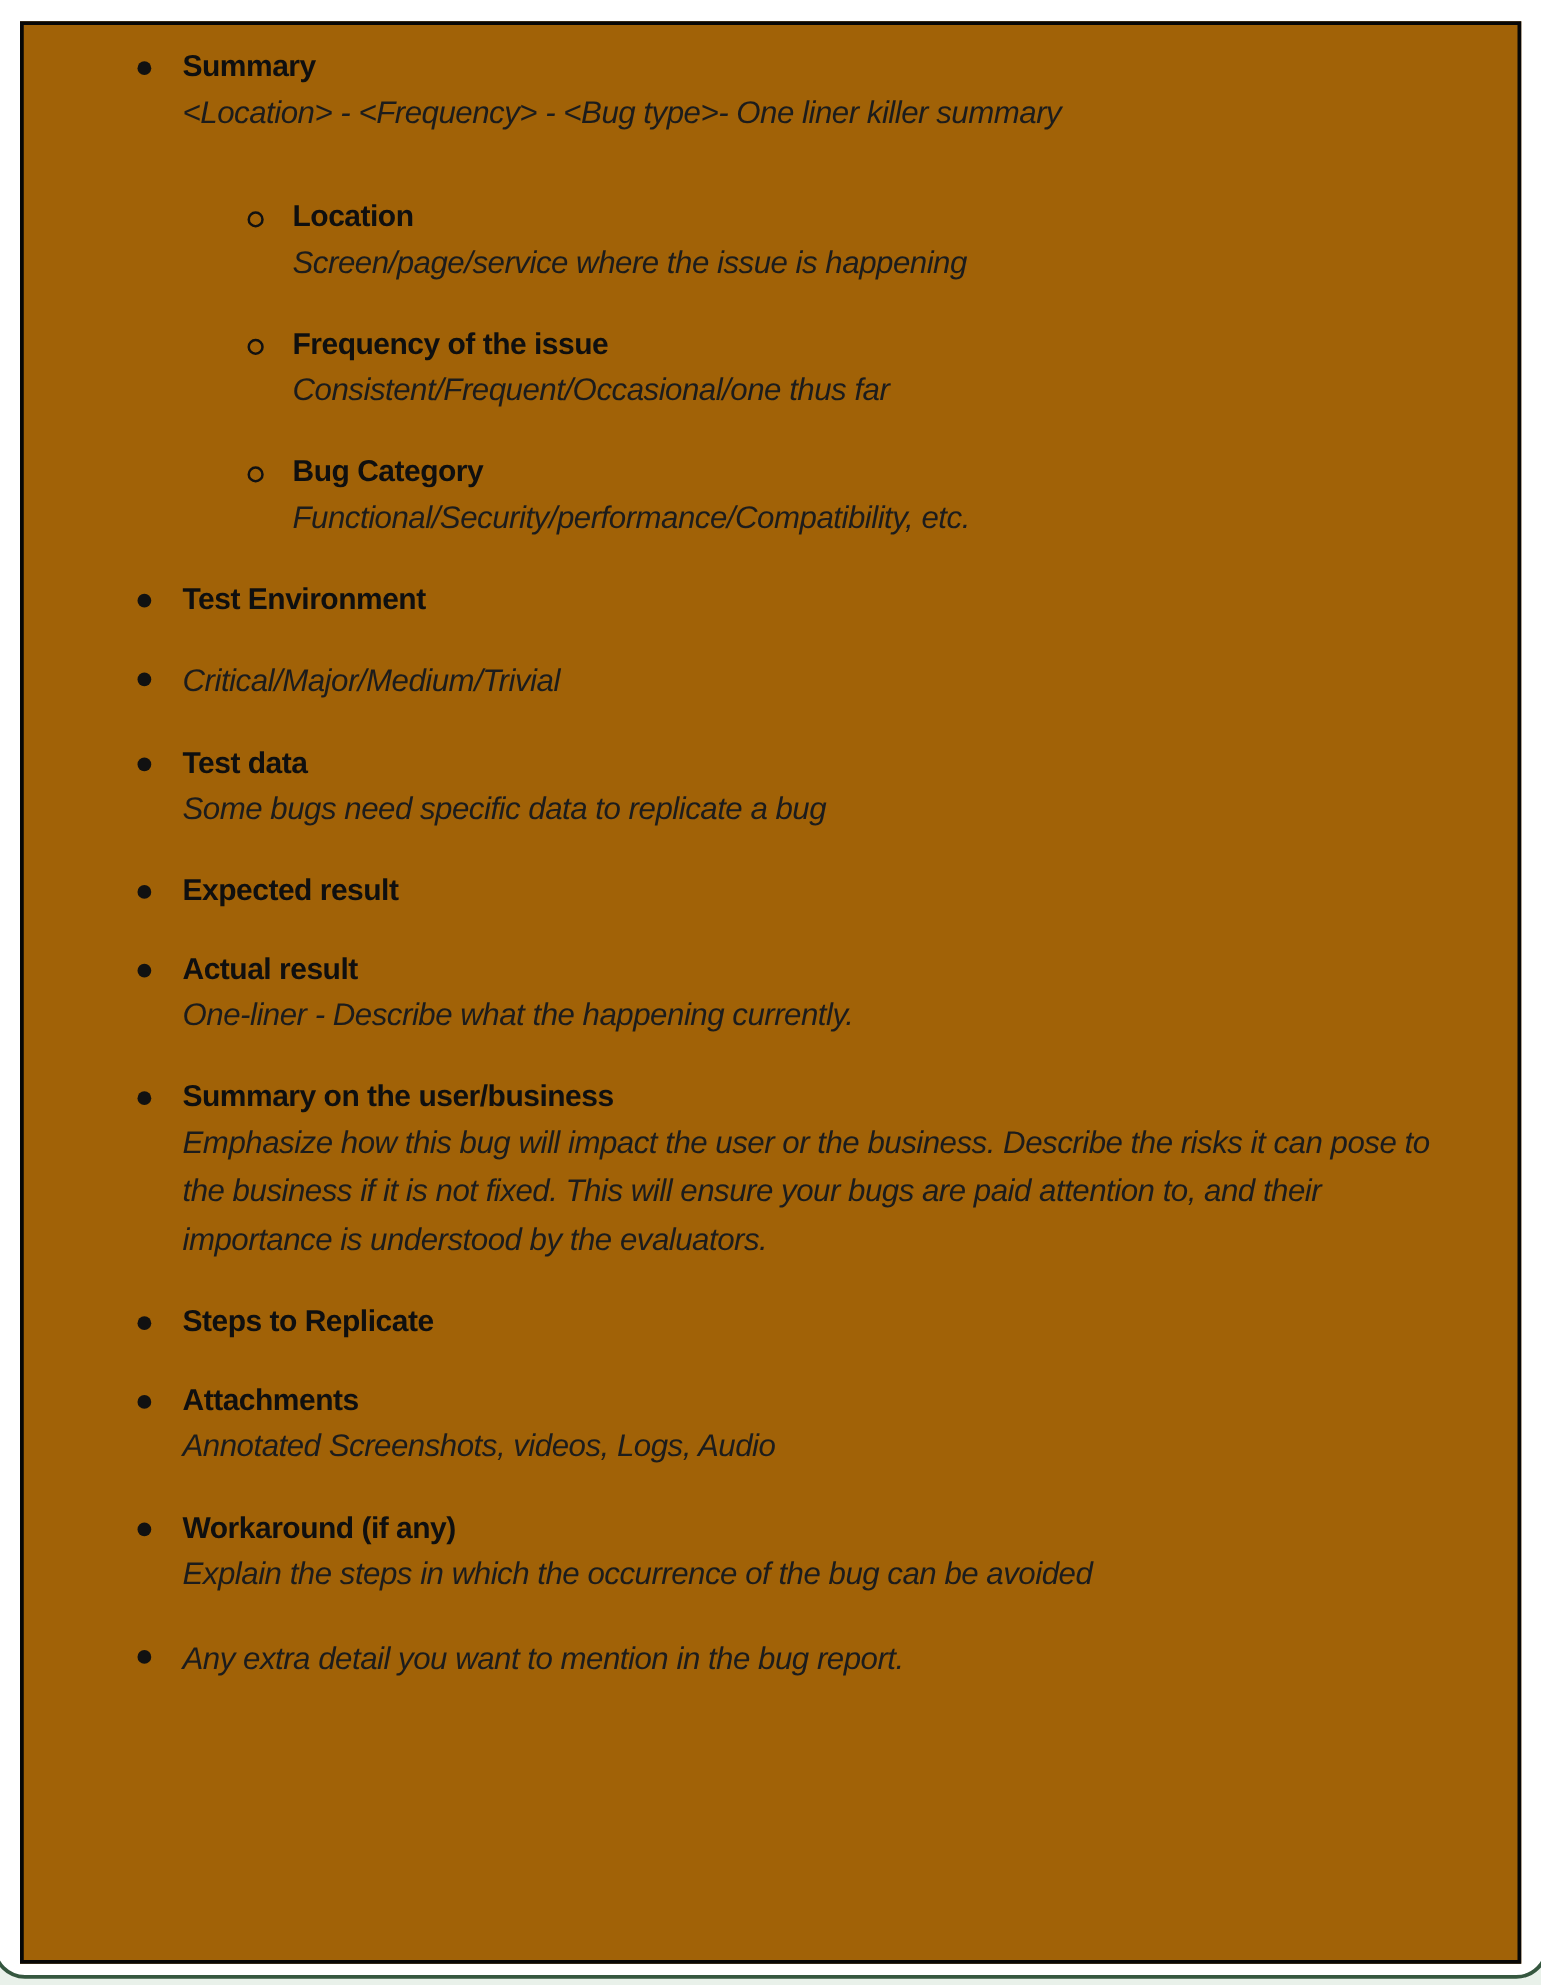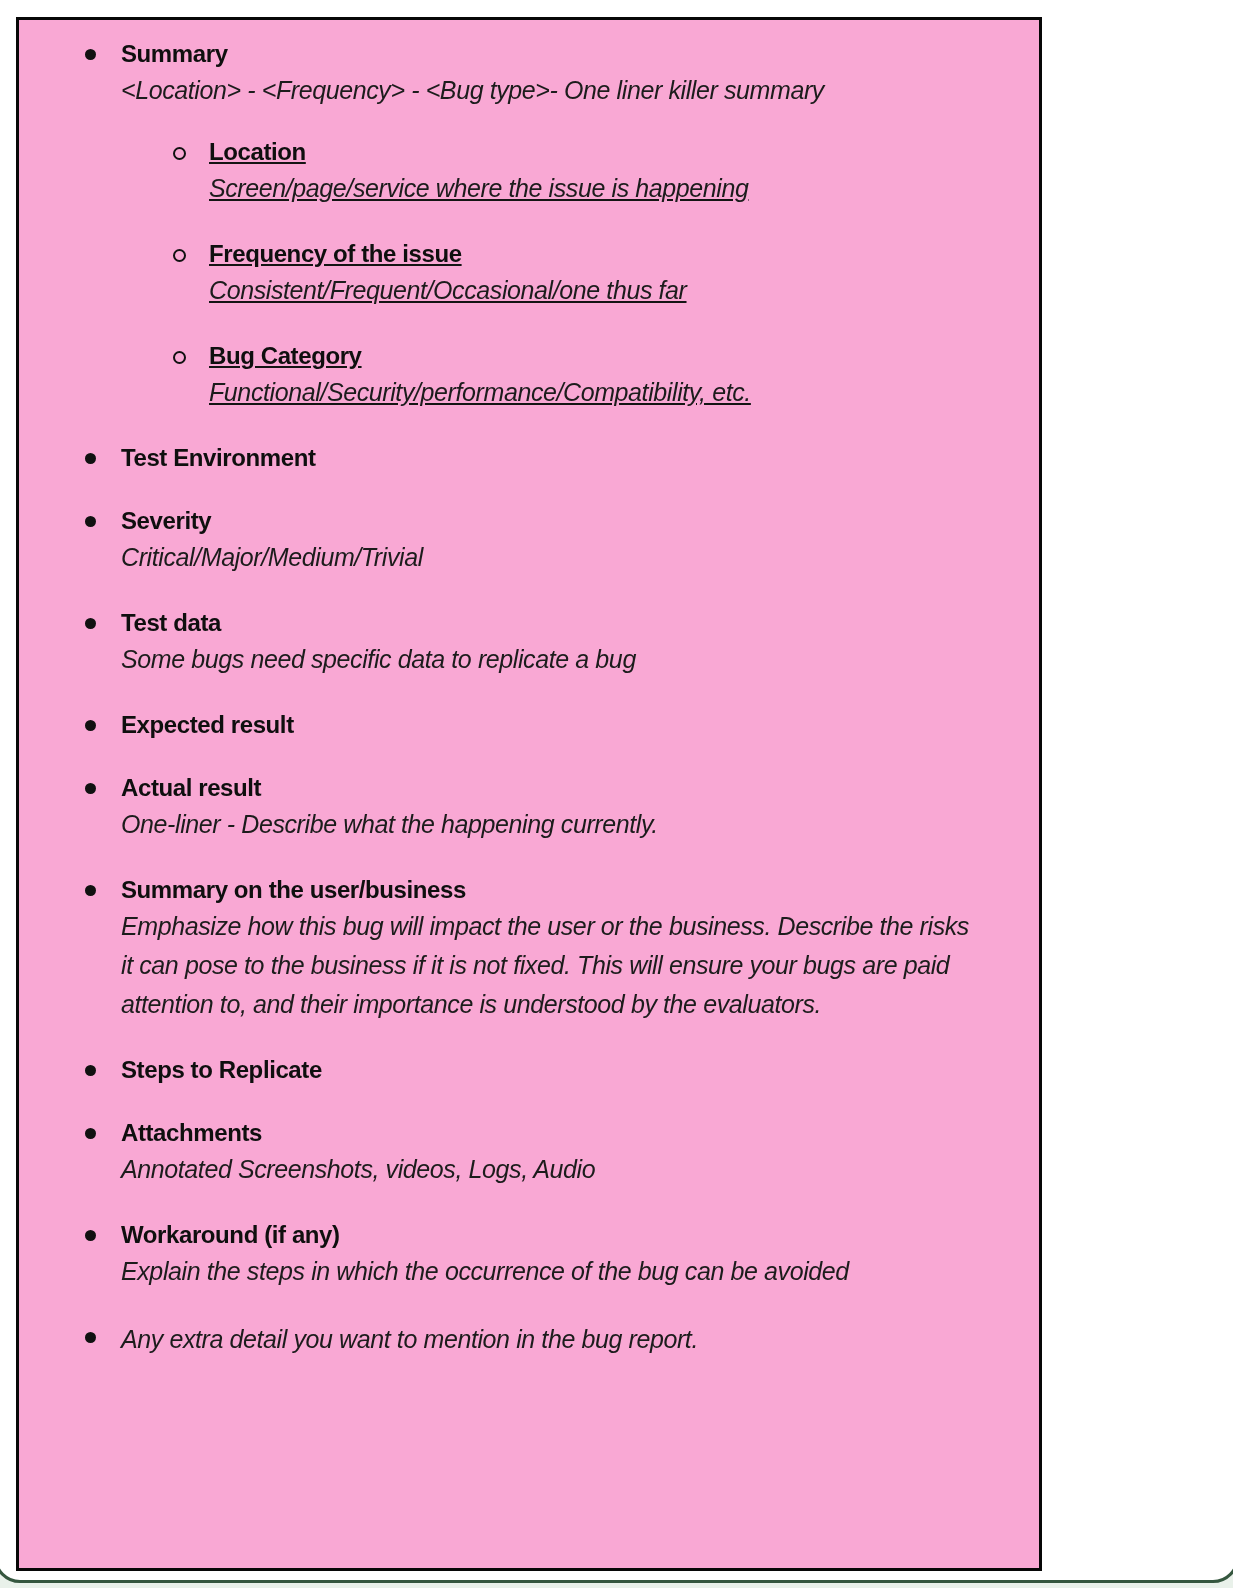--- a/index.html
+++ b/index.html
@@ -22,40 +22,40 @@
     right: -6px;
     bottom: 5px;
     background: #ffffff;
     border: 3px solid #35573f;
     border-radius: 26px;
   }
   .doc-cell {
     position: absolute;
     left: 16px;
     top: 17px;
-    width: 1026px;
+    width: 1201px;
     height: 1554px;
     box-sizing: border-box;
     border: 3px solid #070707;
-    background: #f9a8d4;
+    background: #a16207;
     overflow: hidden;
+    padding-left: 25px;
   }
   .content {
     padding: 17px 56px 0 66px;
   }
   .item {
     display: grid;
     grid-template-columns: 36px 1fr;
     margin-bottom: 29px;
   }
   .item:last-child { margin-bottom: 0; }
   .sublist {
-    margin-top: 25px;
+    margin-top: 47px;
     margin-left: 52px;
-    text-decoration: underline;
   }
   .sublist .item { grid-template-columns: 36px 1fr; }
   .bullet {
     width: 11px;
     height: 11px;
     border-radius: 50%;
     margin-top: 12px;
     justify-self: start;
   }
   .bullet.solid { background: #111111; }
@@ -123,21 +123,20 @@
     <div class="item">
       <span class="bullet solid"></span>
       <div>
         <div class="label">Test Environment</div>
       </div>
     </div>
 
     <div class="item">
       <span class="bullet solid"></span>
       <div>
-        <div class="label">Severity</div>
         <div class="desc">Critical/Major/Medium/Trivial</div>
       </div>
     </div>
 
     <div class="item">
       <span class="bullet solid"></span>
       <div>
         <div class="label">Test data</div>
         <div class="desc">Some bugs need specific data to replicate a bug</div>
       </div>

